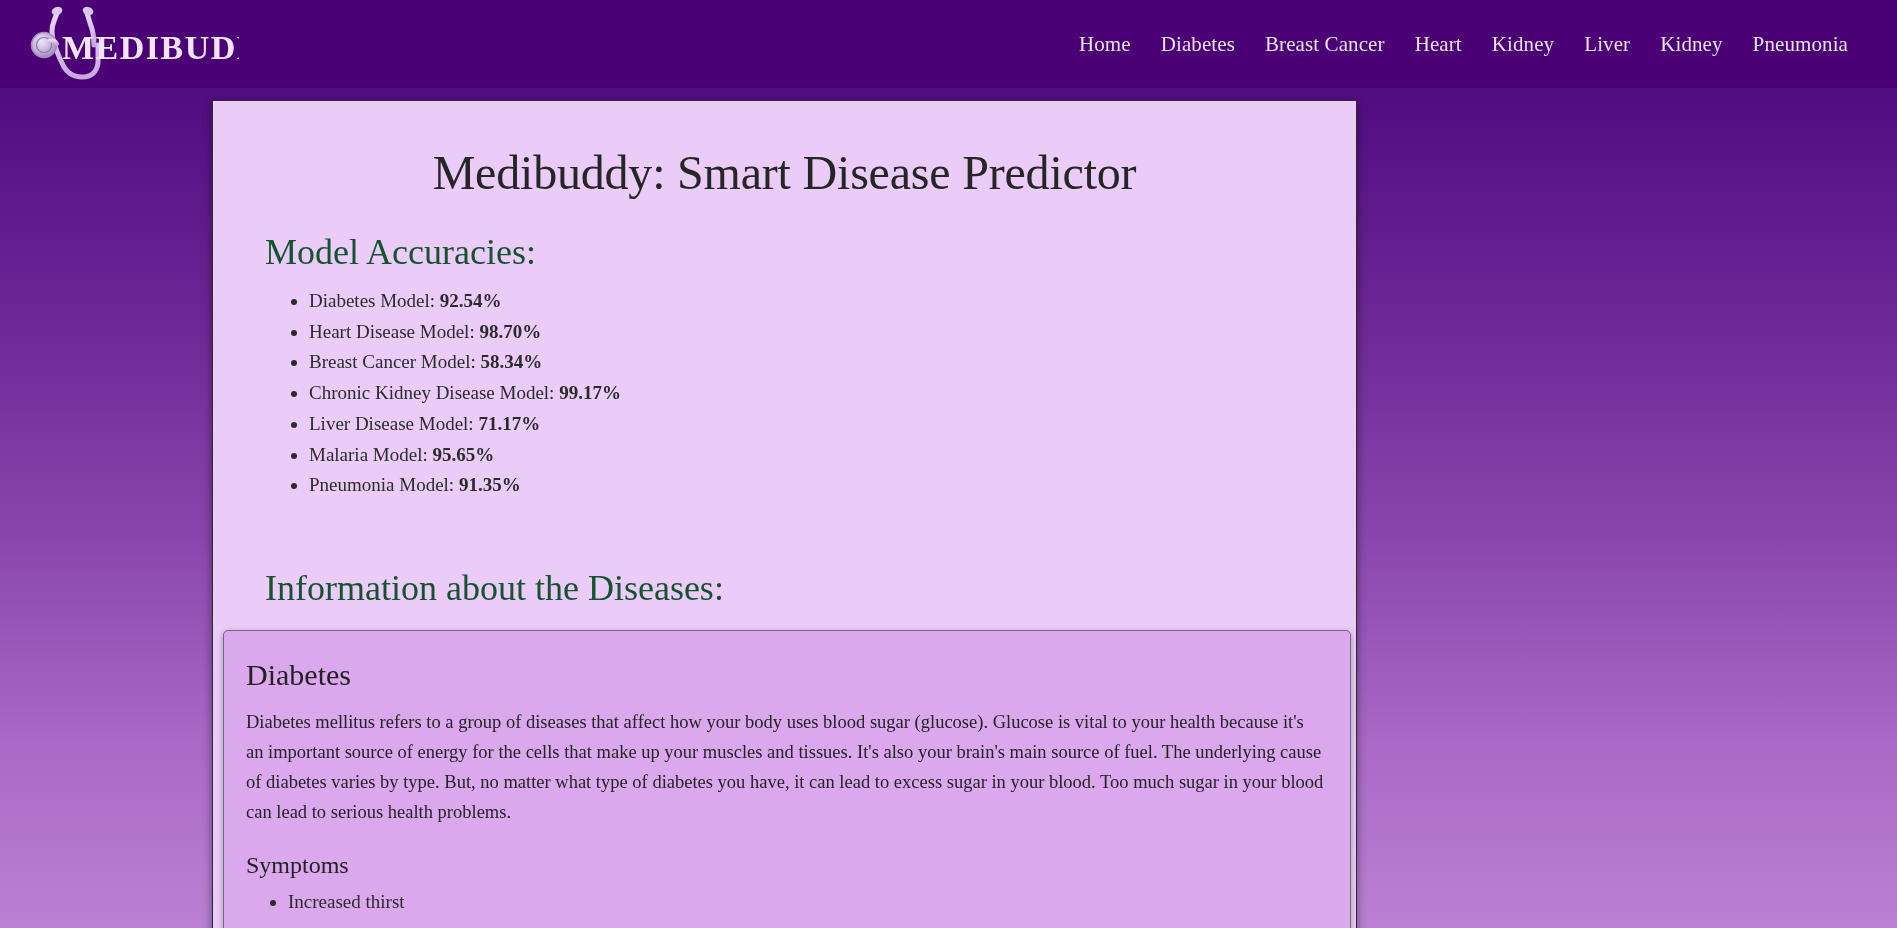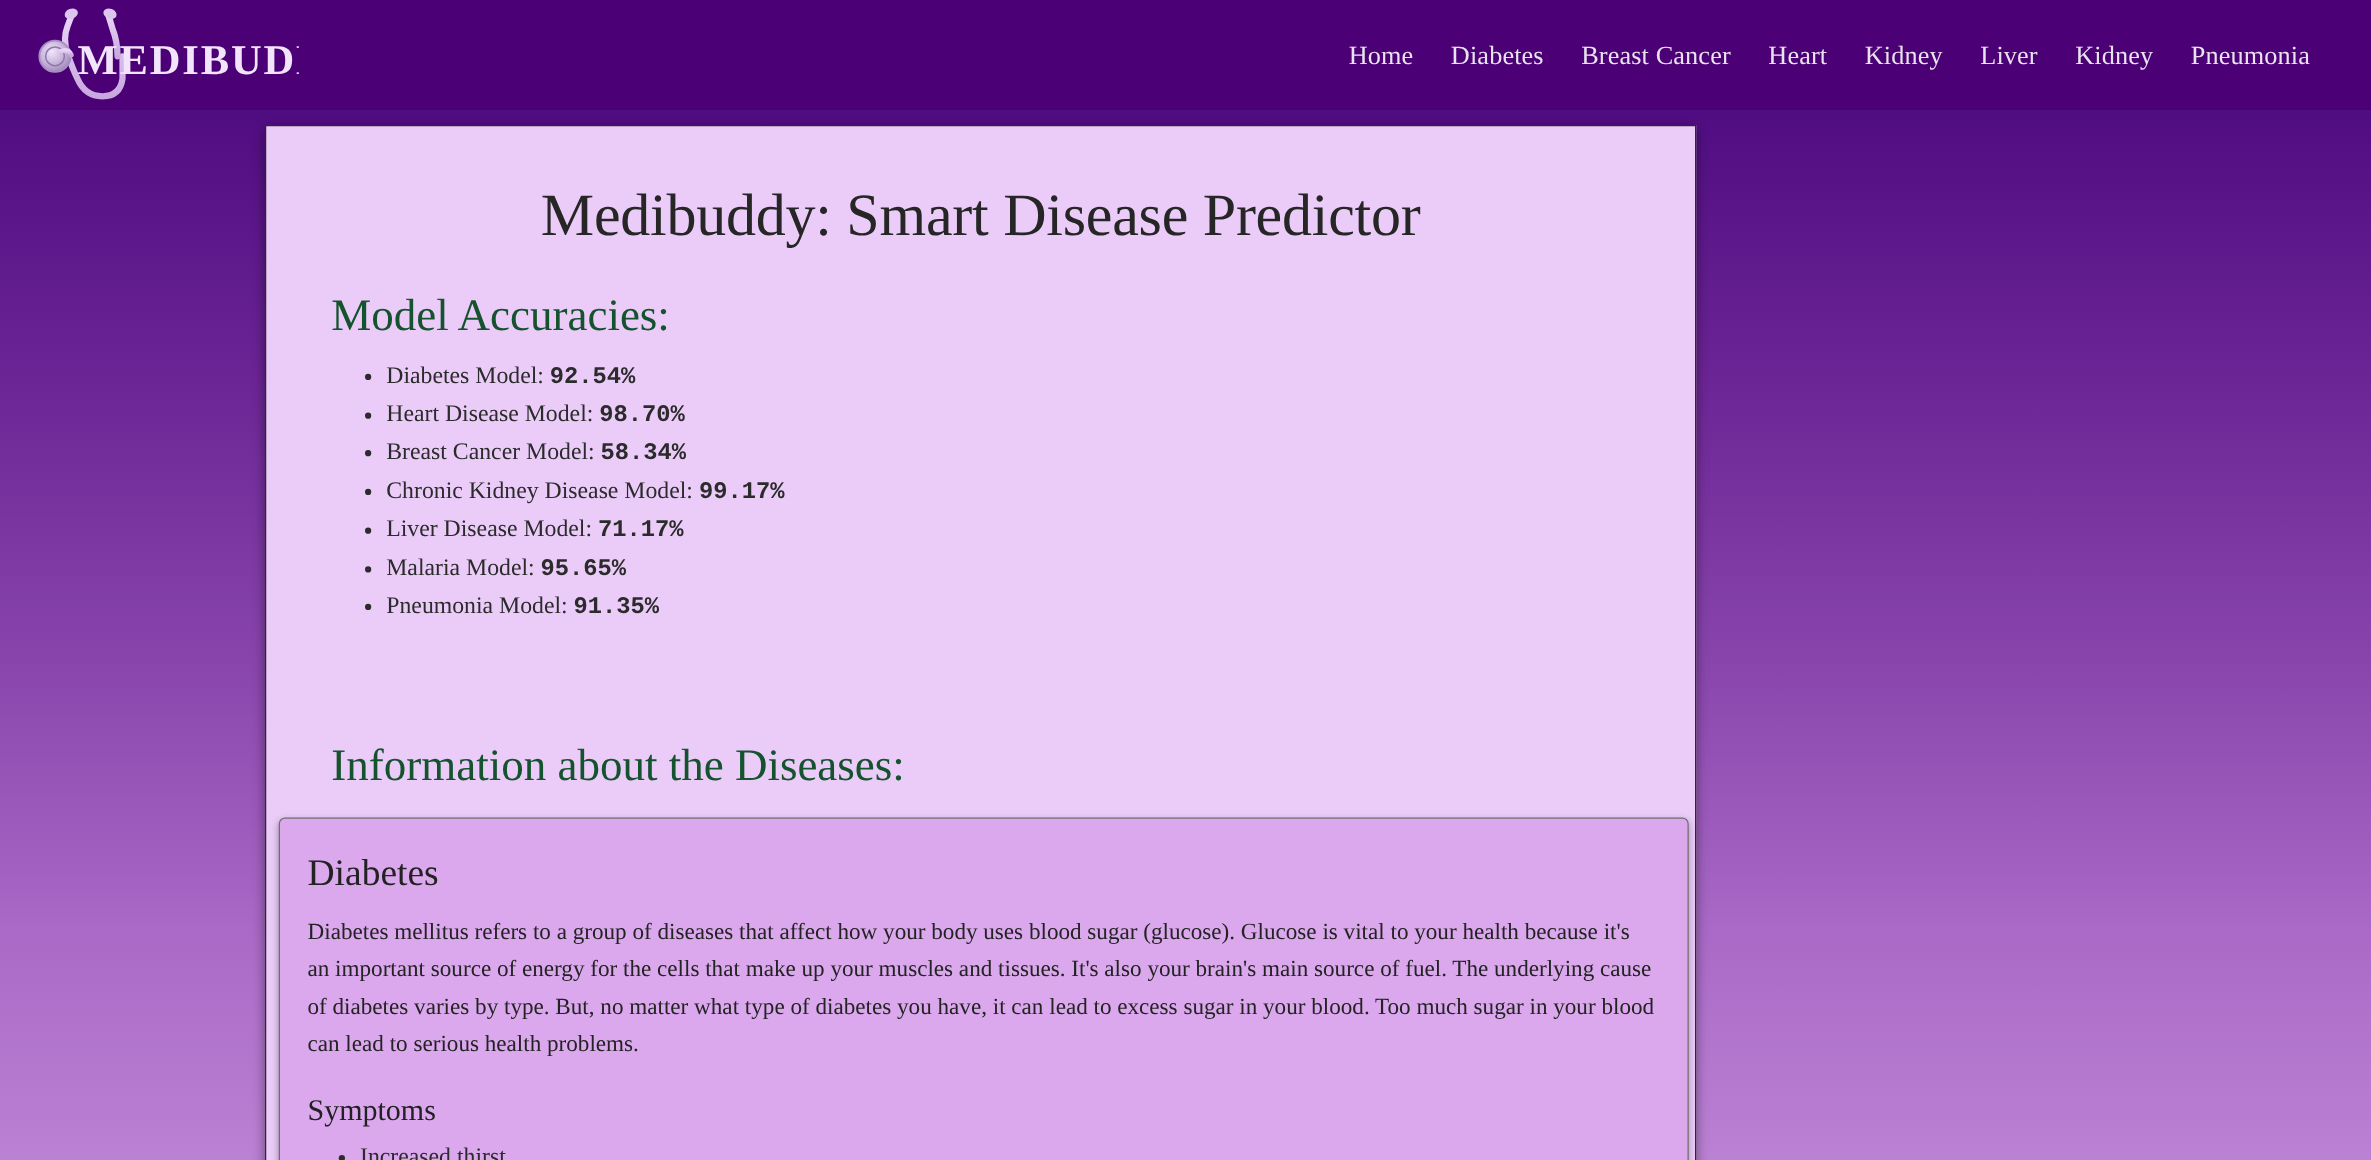--- a/index.html
+++ b/index.html
@@ -92,36 +92,36 @@
   }
 
   .section-heading {
     font-size: 36px;
     font-weight: 400;
     color: #14532d;
     margin: 18px 0 10px 22px;
     line-height: 1.3;
   }
 
-  .section-heading.spaced { margin-top: 88px; }
+  .section-heading.spaced { margin-top: 64px; }
 
   .acc-list {
     list-style: disc;
     margin: 6px 0 0 66px;
     padding: 0;
   }
 
   .acc-list li {
     font-size: 19px;
     color: #2b2b2b;
     line-height: 1.62;
     padding: 0;
   }
 
-  .acc-list li b { font-weight: 700; font-family: Liberation Mono, monospace; }
+  .acc-list li b { font-weight: 700; }
 
   
   .disease-card {
     margin: 18px 2px 0 -20px;
     width: 1128px;
     background: #dba8ee;
     border: 1px solid #6f6f6f;
     border-radius: 5px;
     box-shadow: 0 2px 6px rgba(0,0,0,0.3);
     padding: 18px 22px 22px 22px;

